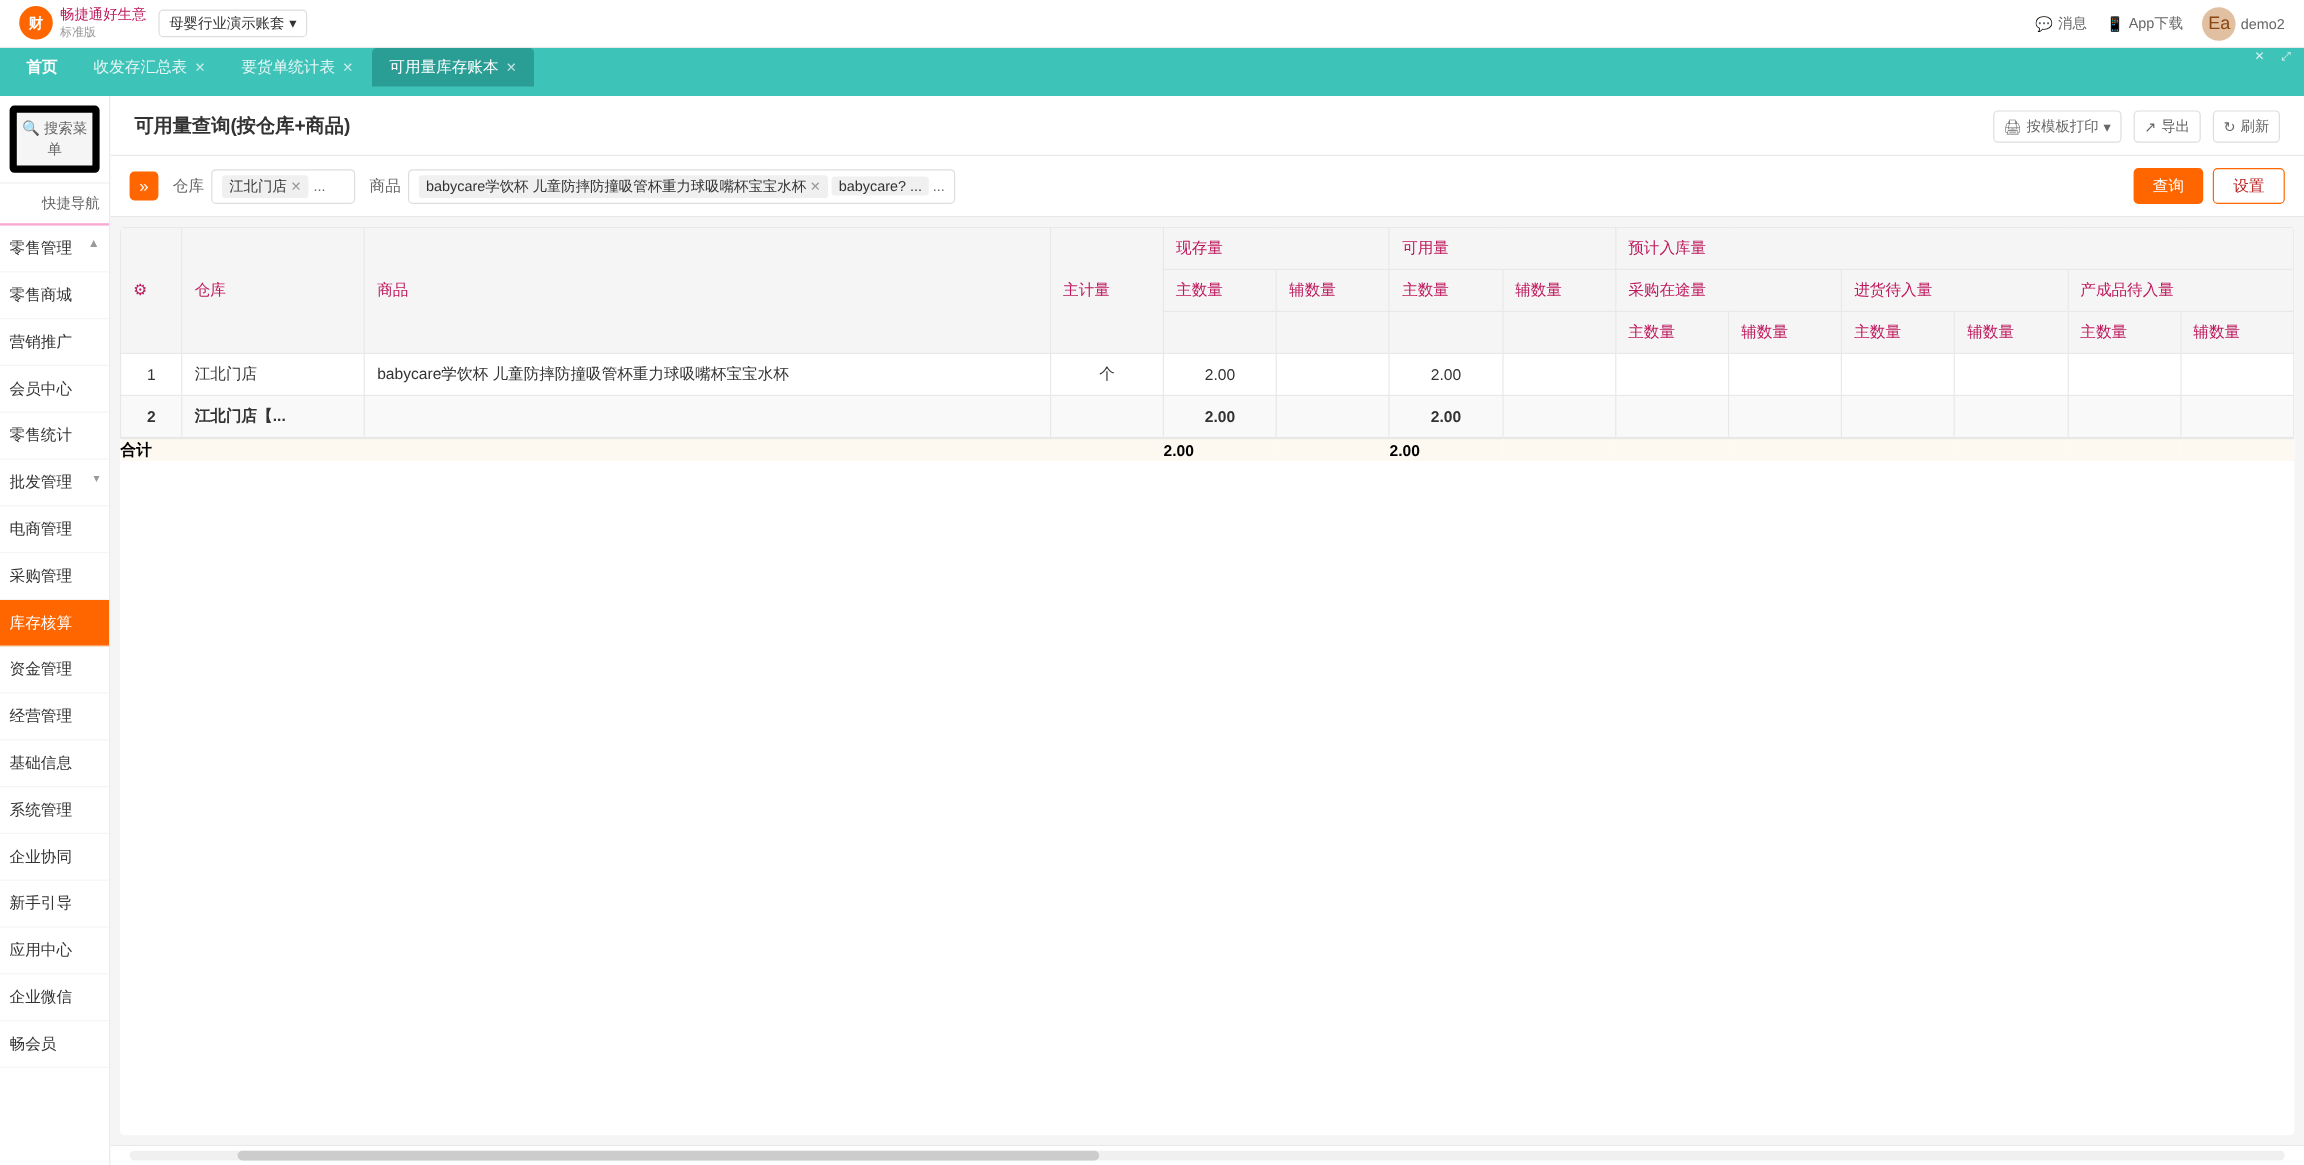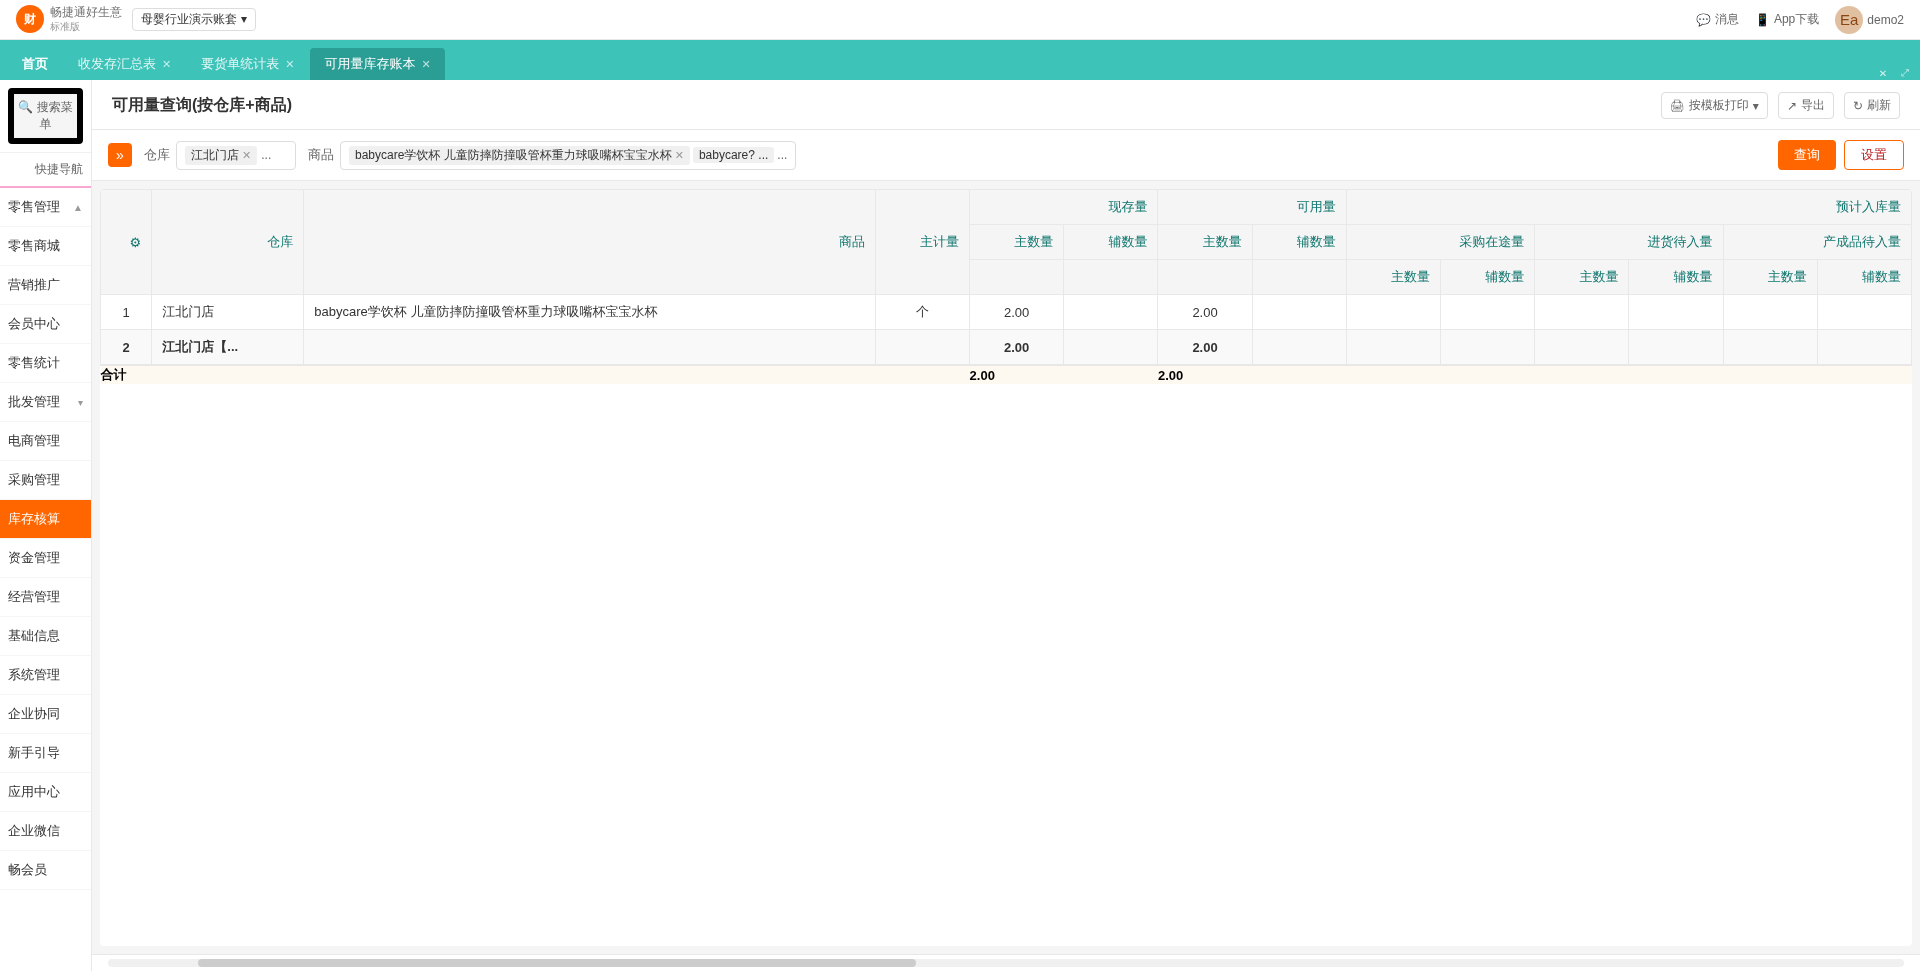--- a/index.html
+++ b/index.html
@@ -11,37 +11,37 @@
       background: #fff;
       display: flex;
       align-items: center;
       justify-content: space-between;
       padding: 0 16px;
       border-bottom: 1px solid #e8e8e8;
     }
     .top-bar-left { display: flex; align-items: center; gap: 10px; }
     .logo-area { display: flex; align-items: center; gap: 6px; }
     .logo-icon { width: 28px; height: 28px; background: #ff6600; border-radius: 50%; display: flex; align-items: center; justify-content: center; color: white; font-size: 12px; font-weight: bold; }
-    .logo-text { font-size: 12px; color: #737373; line-height: 1.2; text-align: right; }
+    .logo-text { font-size: 12px; color: #be185d; line-height: 1.2; text-align: right; }
     .logo-sub { font-size: 10px; color: #999; }
     .template-selector {
       display: flex; align-items: center; gap: 4px;
       border: 1px solid #ddd; border-radius: 4px; padding: 2px 8px;
       cursor: pointer; color: #333; font-size: 12px; background: #fff;
     }
     .top-bar-right { display: flex; align-items: center; gap: 16px; }
     .top-bar-action { display: flex; align-items: center; gap: 4px; color: #666; font-size: 12px; cursor: pointer; }
     .avatar { width: 28px; height: 28px; border-radius: 50%; background: #e0c0a0; display: flex; align-items: center; justify-content: center; font-size: 15px; color: #8B4513; overflow: hidden; }
 
     
     .nav-tabs {
       height: 40px;
       background: #3ec3b8;
       display: flex;
-      align-items: flex-end;
+      align-items: flex-start;
       padding: 0 8px;
       gap: 2px;
     }
     .nav-tab {
       height: 32px;
       padding: 0 14px;
       display: flex; align-items: center; gap: 6px;
       border-radius: 4px 4px 0 0;
       cursor: pointer;
       font-size: 13px;
@@ -93,21 +93,21 @@
       cursor: pointer;
       border-bottom: 2px solid #f9a8d4;
     }
     .sidebar-item {
       padding: 10px 8px;
       text-align: center;
       font-size: 13px;
       color: #333;
       cursor: pointer;
       border-bottom: 1px solid #f5f5f5;
-      display: flex; align-items: center; justify-content: space-between;
+      display: flex; align-items: flex-start; justify-content: space-between;
     }
     .sidebar-item.active { background: #ff6600; color: #fff; border-radius: 0; }
     .sidebar-item .arrow { font-size: 10px; color: #999; }
 
     
     .content-area {
       flex: 1;
       display: flex;
       flex-direction: column;
       overflow: hidden;
@@ -183,24 +183,25 @@
 
     table {
       width: 100%;
       border-collapse: collapse;
       font-size: 13px;
     }
     thead tr { background: #f5f5f5; }
     thead th {
       border: 1px solid #e8e8e8;
       padding: 8px 10px;
-      text-align: right;
+      text-align: left;
       font-weight: normal;
-      color: #0f766e;
+      color: #be185d;
       white-space: nowrap;
+      font-family: Liberation Serif, serif;
     }
     tbody td {
       border: 1px solid #e8e8e8;
       padding: 8px 10px;
       text-align: center;
       color: #333;
     }
     .summary-row td {
       background: #fef9f0;
       font-weight: bold;

